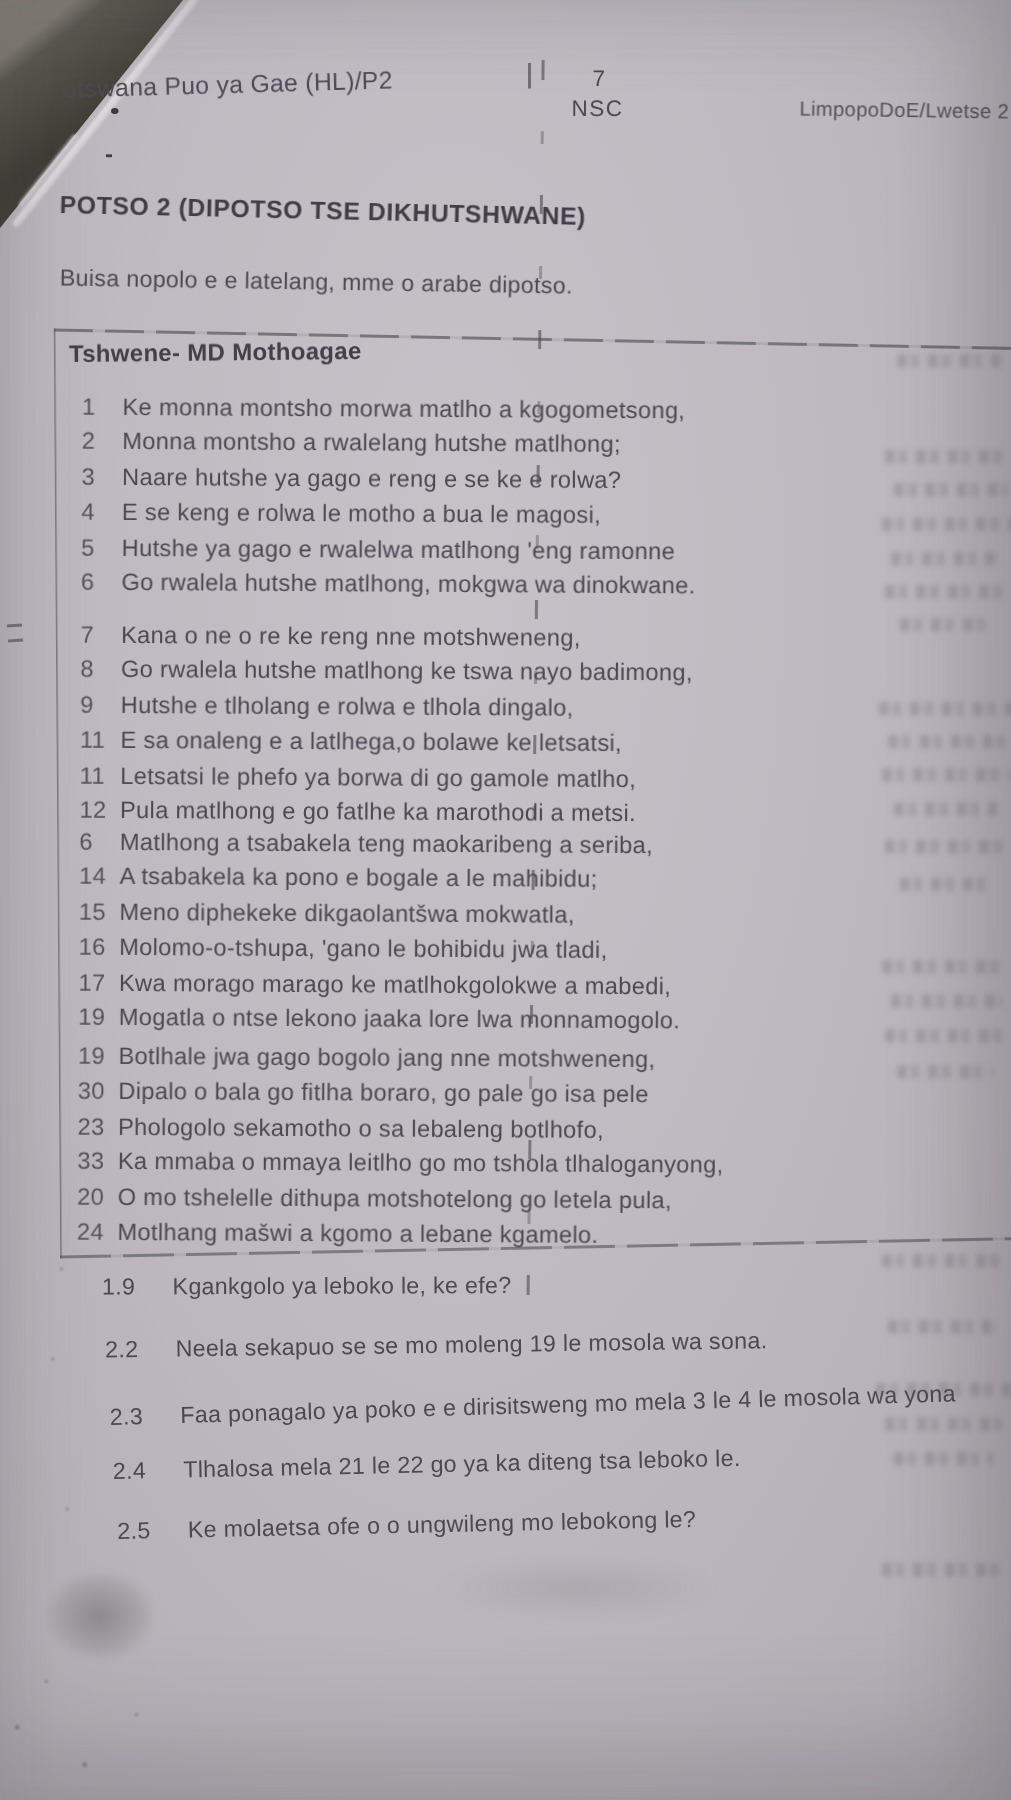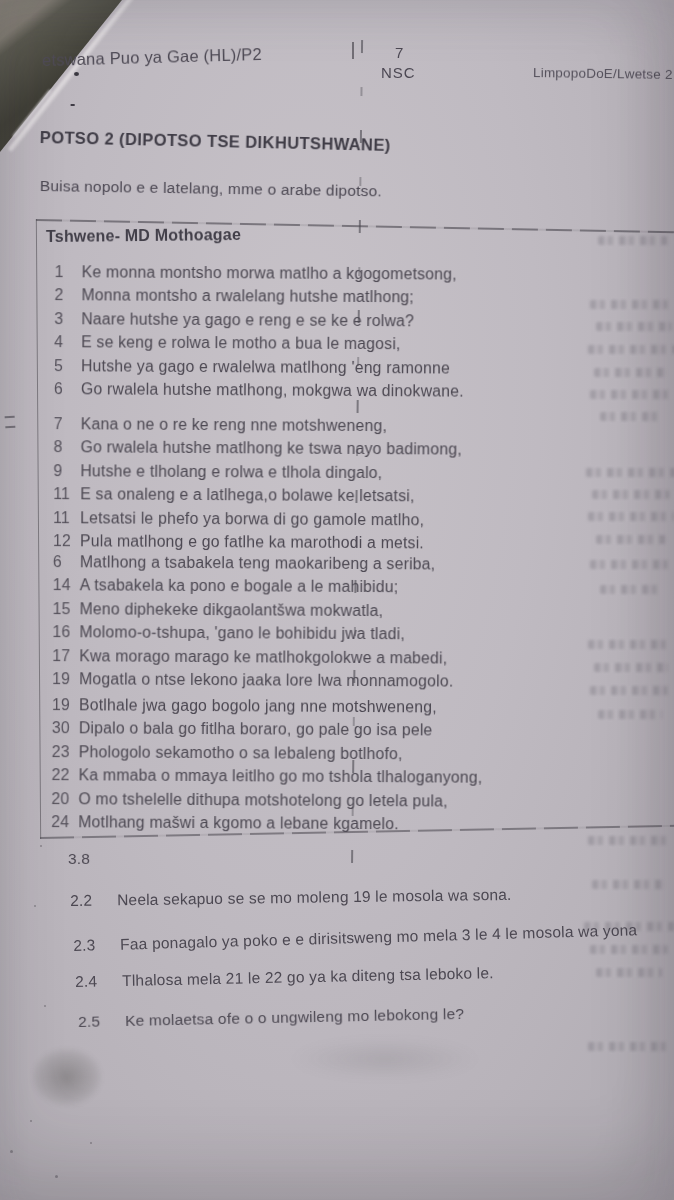--- a/index.html
+++ b/index.html
@@ -238,40 +238,41 @@
     <span class="lno">30</span>
     <span class="ltxt">Dipalo o bala go fitlha boraro, go pale go isa pele</span>
   </div>
 
   <div class="poem-row">
     <span class="lno">23</span>
     <span class="ltxt">Phologolo sekamotho o sa lebaleng botlhofo,</span>
   </div>
 
   <div class="poem-row">
-    <span class="lno">22</span>
+    <span class="lno">33</span>
     <span class="ltxt">Ka mmaba o mmaya leitlho go mo tshola tlhaloganyong,</span>
   </div>
 
   <div class="poem-row">
     <span class="lno">20</span>
     <span class="ltxt">O mo tshelelle dithupa motshotelong go letela pula,</span>
   </div>
 
   <div class="poem-row">
     <span class="lno">24</span>
     <span class="ltxt">Motlhang mašwi a kgomo a lebane kgamelo.</span>
   </div>
 </div>
     </div>
 </div>
 
 <div class="abs questions scan">
   <div class="q-row">
-    <span class="qno">3.8</span>
+    <span class="qno">1.9</span>
+    <span class="qtxt">Kgankgolo ya leboko le, ke efe?</span>
   </div>
 
   <div class="q-row">
     <span class="qno">2.2</span>
     <span class="qtxt">Neela sekapuo se se mo moleng 19 le mosola wa sona.</span>
   </div>
 
   <div class="q-row">
     <span class="qno">2.3</span>
     <span class="qtxt">Faa ponagalo ya poko e e dirisitsweng mo mela 3 le 4 le mosola wa yona</span>

